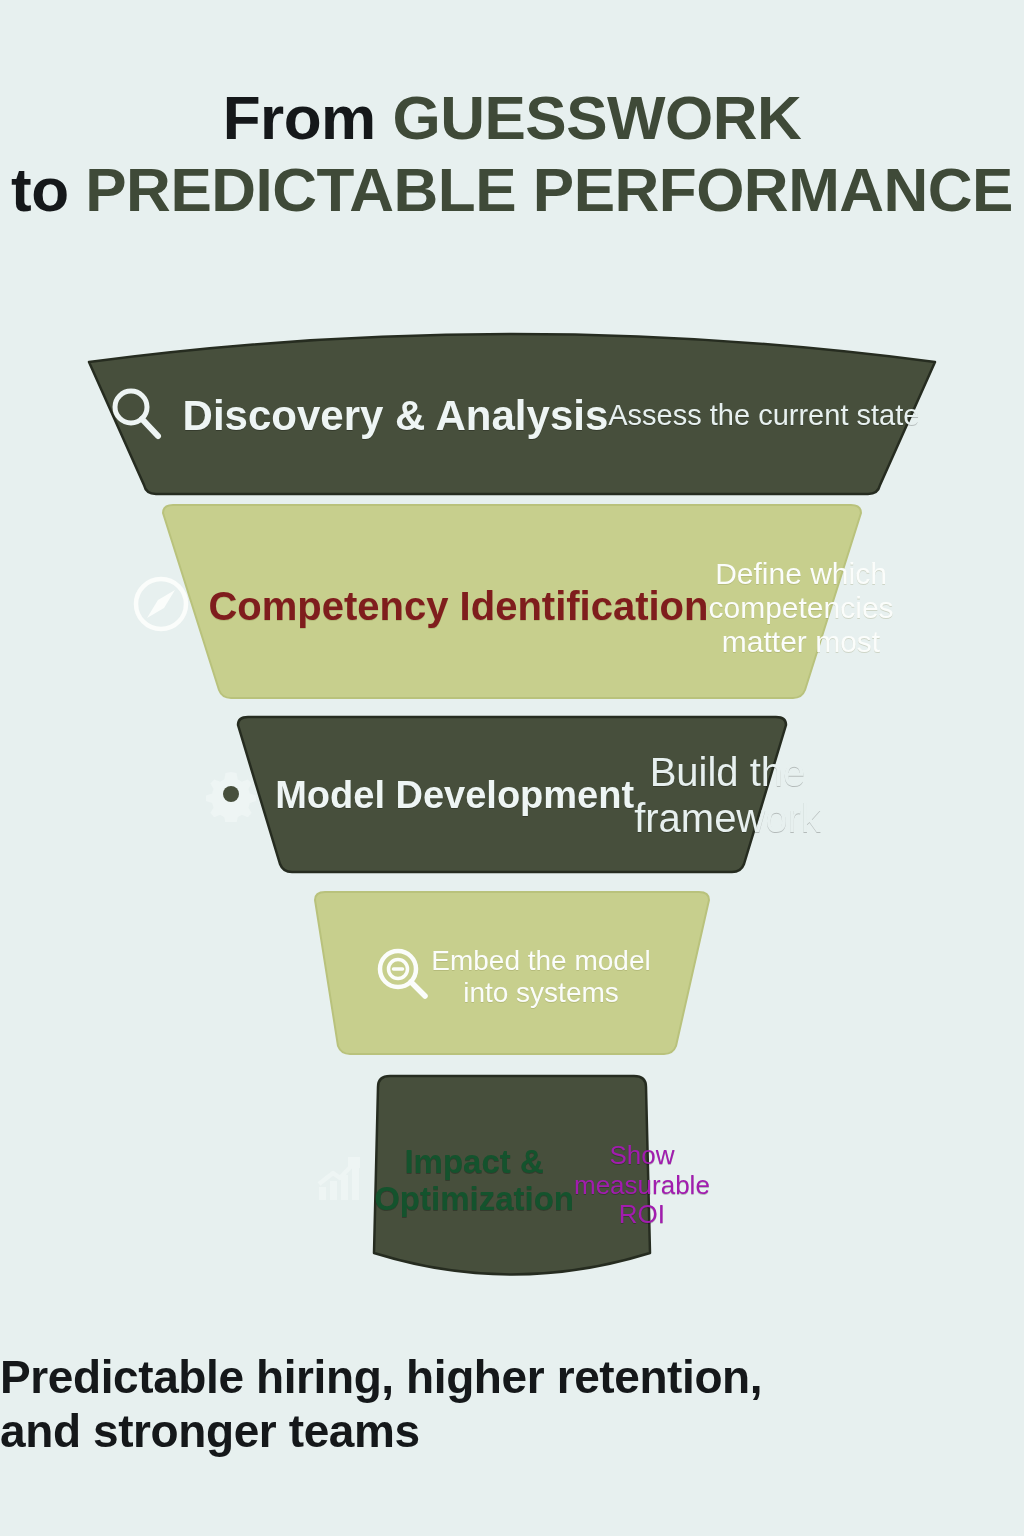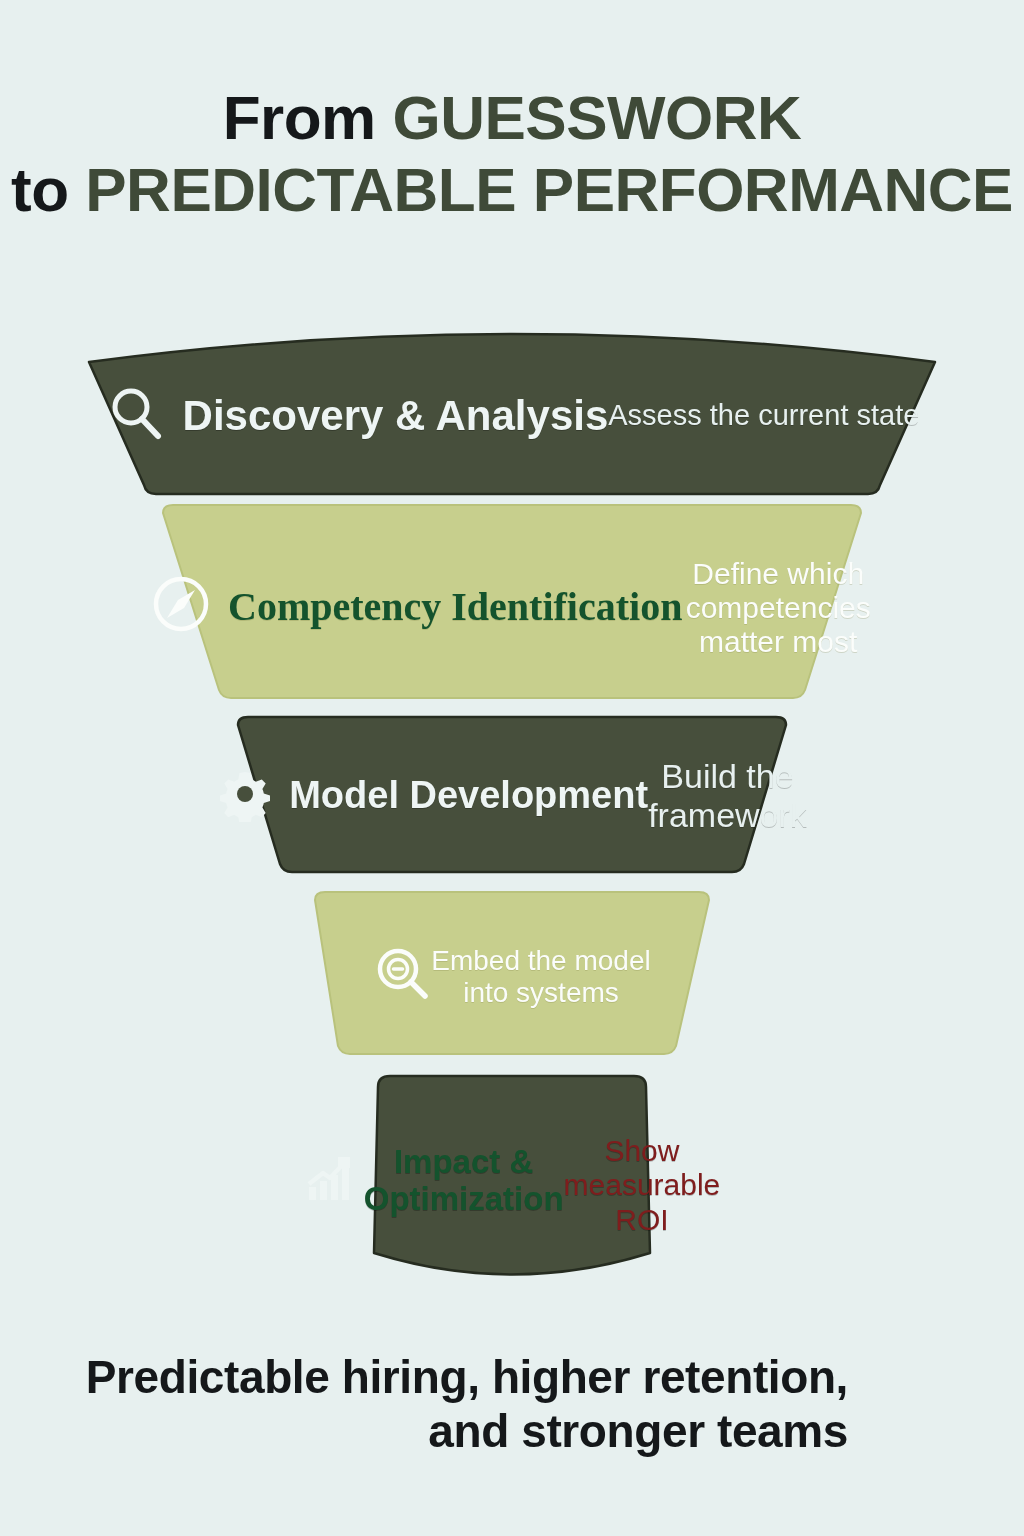--- a/index.html
+++ b/index.html
@@ -101,46 +101,46 @@
     line-height: 1.14;
   }
 
   
   .s1 { left: 80px; top: 336px; width: 864px; height: 160px; }
   .s1 .stage-title { font-size: 42px; color: #eef5f4; text-shadow: 0 1px 0 rgba(0,0,0,.25); }
   .s1 .stage-sub { font-size: 29px; color: #e7f0ef; text-shadow: 0 1px 0 rgba(0,0,0,.22); }
 
   
   .s2 { left: 150px; top: 513px; width: 724px; height: 186px; }
-  .s2 .stage-title { font-size: 40px; color: #14532d; text-shadow: 0 1px 0 rgba(120,120,60,.25); font-family: Liberation Serif, serif; }
+  .s2 .stage-title { font-size: 40px; color: #7f1d1d; text-shadow: 0 1px 0 rgba(120,120,60,.25); }
   .s2 .stage-sub { font-size: 30px; color: #fbfdfb; margin-top: 4px; text-shadow: 0 1px 0 rgba(120,120,60,.22); }
 
   
   .s3 { left: 232px; top: 718px; width: 560px; height: 155px; }
   .s3 .stage-title { font-size: 38px; color: #eef5f4; text-shadow: 0 1px 0 rgba(0,0,0,.25); }
-  .s3 .stage-sub { font-size: 34px; color: #e7f0ef; margin-top: 0; text-shadow: 0 1px 0 rgba(0,0,0,.22); }
+  .s3 .stage-sub { font-size: 40px; color: #e7f0ef; margin-top: 0; text-shadow: 0 1px 0 rgba(0,0,0,.22); }
 
   
   .s4 { left: 310px; top: 896px; width: 404px; height: 158px; }
   .s4 .stage-title { font-size: 34px; color: #fbfdfb; text-shadow: 0 1px 0 rgba(120,120,60,.25); }
   .s4 .stage-sub { font-size: 28px; color: #fbfdfb; margin-top: 4px; text-shadow: 0 1px 0 rgba(120,120,60,.22); }
 
   
   .s5 { left: 378px; top: 1078px; width: 268px; height: 205px; }
   .s5 .stage-headrow { gap: 10px; align-items: center; }
   .s5 .stage-title { font-size: 33px; color: #14532d; white-space: normal; line-height: 1.12; text-shadow: 0 1px 0 rgba(0,0,0,.25); }
-  .s5 .stage-sub { font-size: 30px; color: #7f1d1d; margin-top: 10px; text-shadow: 0 1px 0 rgba(0,0,0,.22); }
+  .s5 .stage-sub { font-size: 26px; color: #a21caf; margin-top: 10px; text-shadow: 0 1px 0 rgba(0,0,0,.22); }
 
   
   .footer-block {
     position: absolute;
     top: 1350px;
     left: 0;
     width: 848px;
-    text-align: right;
+    text-align: left;
     line-height: 1.18;
   }
   .footer-line {
     font-size: 46px;
     font-weight: bold;
     color: #15181a;
     letter-spacing: -0.4px;
     white-space: nowrap;
   }
 </style>

